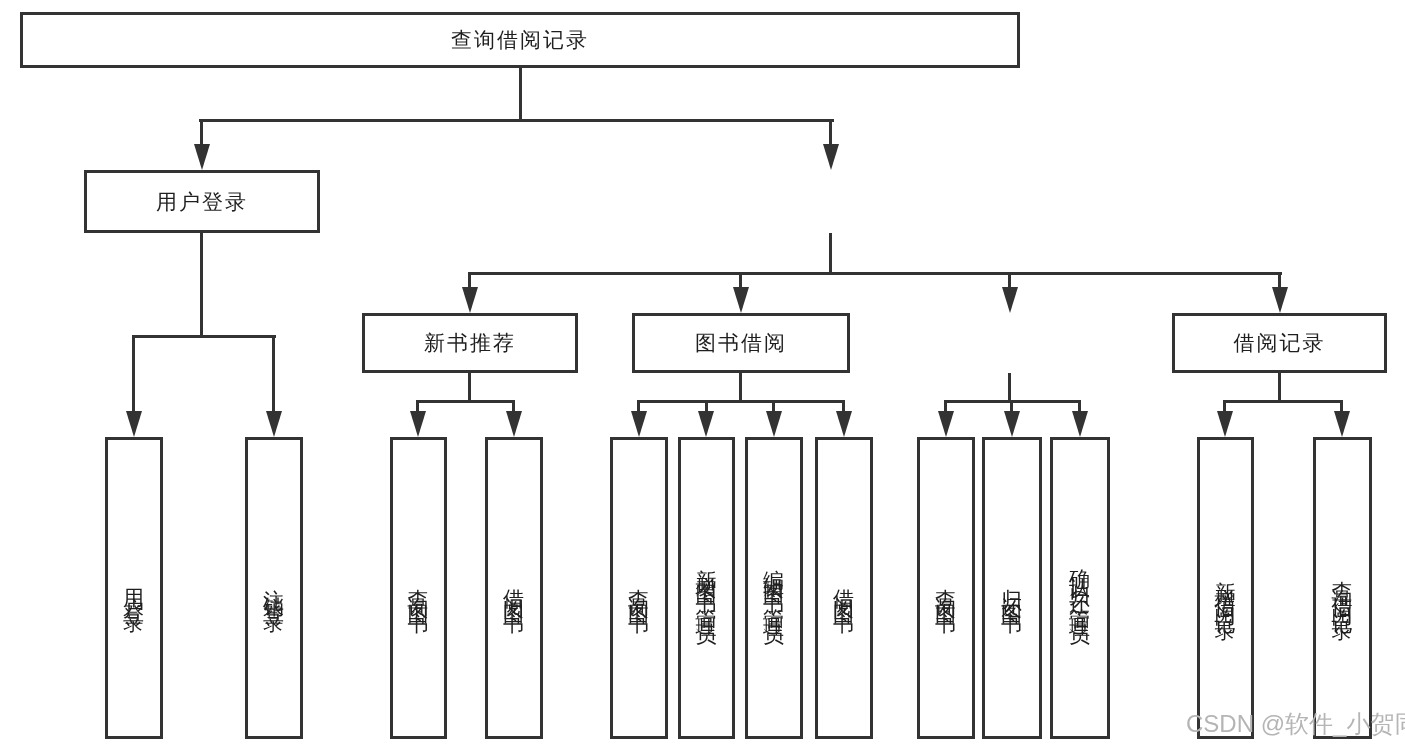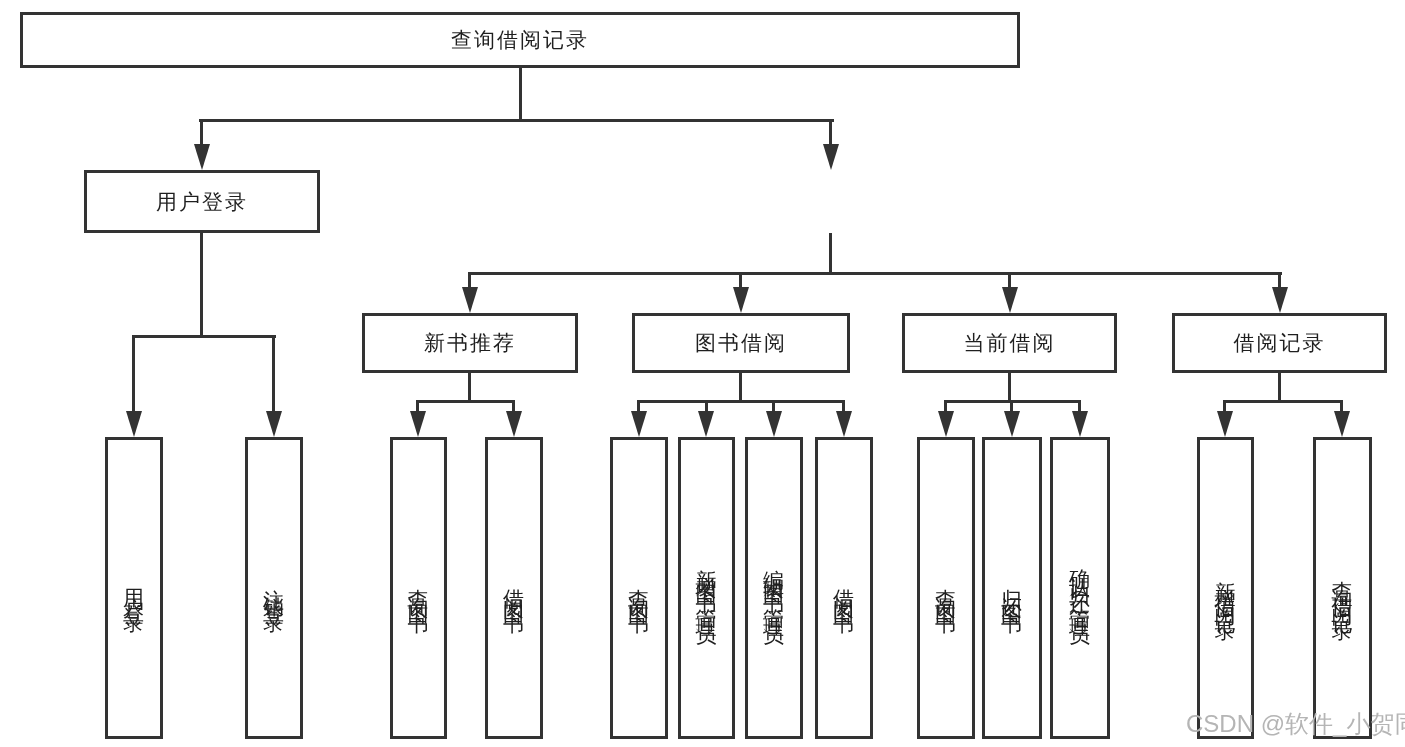--- a/index.html
+++ b/index.html
@@ -41,23 +41,20 @@
 
   <div class="box hbox" style="left:84px;top:170px;width:236px;height:63px">
     <span class="lbl">用户登录</span>
   </div>
 
   <div class="box hbox" style="left:632px;top:313px;width:218px;height:60px">
     <span class="lbl">图书借阅</span>
   </div>
   <div class="box hbox" style="left:362px;top:313px;width:216px;height:60px">
     <span class="lbl">新书推荐</span>
-  </div>
-  <div class="box hbox" style="left:902px;top:313px;width:215px;height:60px">
-    <span class="lbl">当前借阅</span>
   </div>
   <div class="box hbox" style="left:1172px;top:313px;width:215px;height:60px">
     <span class="lbl">借阅记录</span>
   </div>
 
   <div class="box vbox" style="left:105px;top:437px;width:58px;height:302px">
     <span class="lbl">用户登录</span>
   </div>
   <div class="box vbox" style="left:245px;top:437px;width:58px;height:302px">
     <span class="lbl">注销登录</span>

